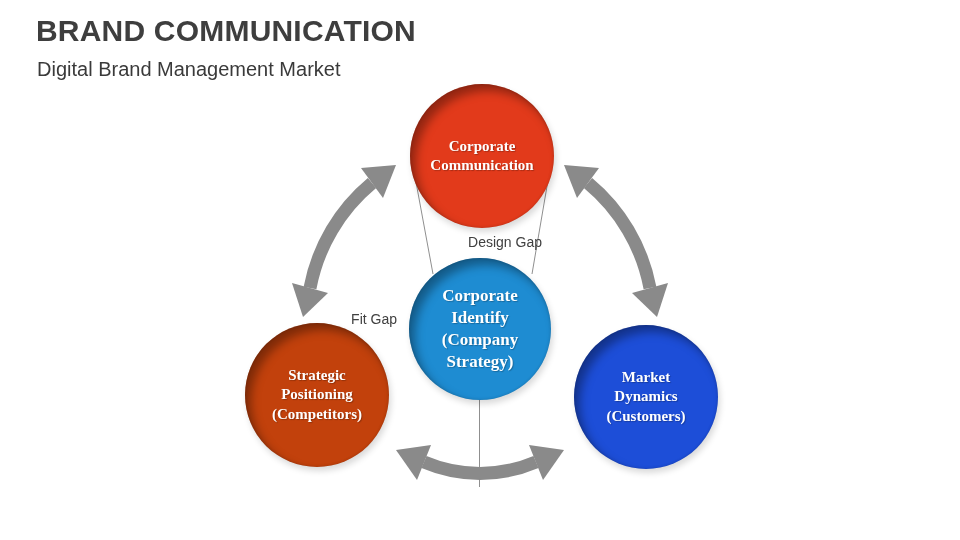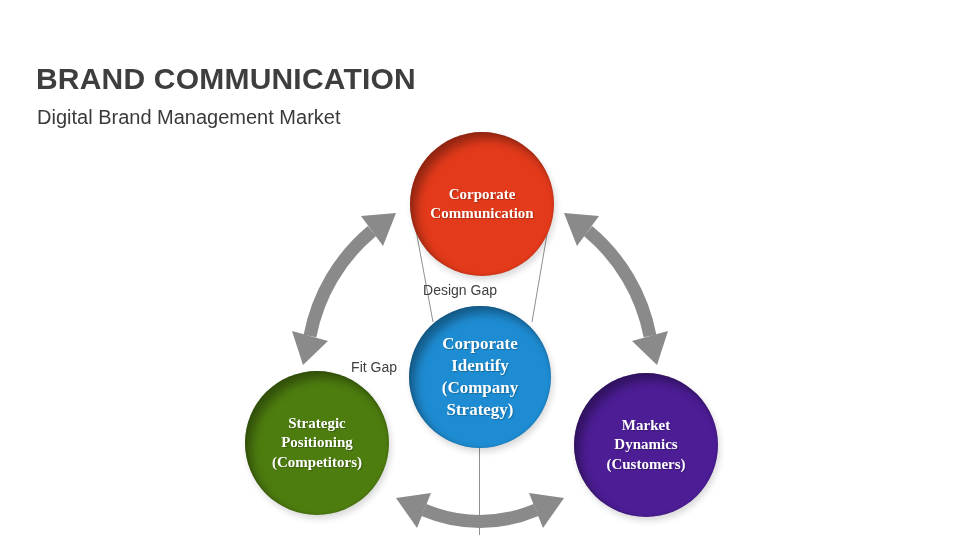--- a/index.html
+++ b/index.html
@@ -3,21 +3,21 @@
 <meta charset="utf-8">
 <style>
   html, body { margin: 0; padding: 0; }
   body {
     width: 960px; height: 540px;
     background: #ffffff;
     font-family: "Liberation Sans", sans-serif;
     position: relative;
     overflow: hidden;
   }
-  .slide { position: absolute; inset: 0; margin-top: 48px; }
+  .slide { position: absolute; inset: 0; }
 
   .title {
     position: absolute; left: 36px; top: 14px;
     font-size: 30px; font-weight: 700; color: #3e3e3e;
     letter-spacing: 0.2px; margin: 0;
   }
   .subtitle {
     position: absolute; left: 37px; top: 58px;
     font-size: 20px; font-weight: 400; color: #3a3a3a; margin: 0;
   }
@@ -51,21 +51,21 @@
   #node-right  { left: 574px; top: 325px; width: 144px; height: 144px; }
   #node-top .label    { font-size: 15px; line-height: 1.28; }
   #node-center .label { font-size: 17px; line-height: 1.3; }
   #node-left .label   { font-size: 15px; line-height: 1.28; }
   #node-right .label  { font-size: 15px; line-height: 1.28; }
 
   .gap-label {
     position: absolute; z-index: 3;
     font-size: 14px; color: #404040; line-height: 1.28;
   }
-  #gap-design      { left: 389px; top: 234px; width: 142px; text-align: center; }
+  #gap-design      { left: 434px; top: 234px; width: 142px; text-align: center; }
   #gap-fit         { left: 297px; top: 311px; width: 100px; text-align: right; }
   #gap-consumption { left: 556px; top: 302px; width: 92px;  text-align: left; }
 </style>
 </head>
 <body>
 
 <div class="slide">
 
   <h1 class="title">BRAND COMMUNICATION</h1>
   <h2 class="subtitle">Digital Brand Management Market</h2>
@@ -99,27 +99,27 @@
 Communication</span>
   </div>
 
   <div class="circle" id="node-center" style="background-color: rgb(30, 140, 210);">
     <span class="label">Corporate
 Identify
 (Company
 Strategy)</span>
   </div>
 
-  <div class="circle" id="node-left" style="background-color: #4d7c0f;">
+  <div class="circle" id="node-left" style="background-color: #c2410c;">
     <span class="label">Strategic
 Positioning
 (Competitors)</span>
   </div>
 
-  <div class="circle" id="node-right" style="background-color: #4c1d95;">
+  <div class="circle" id="node-right" style="background-color: #1d4ed8;">
     <span class="label">Market
 Dynamics
 (Customers)</span>
   </div>
 
   <div class="gap-label" id="gap-design">Design Gap</div>
   <div class="gap-label" id="gap-fit">Fit Gap</div>
 
 </div>
 

